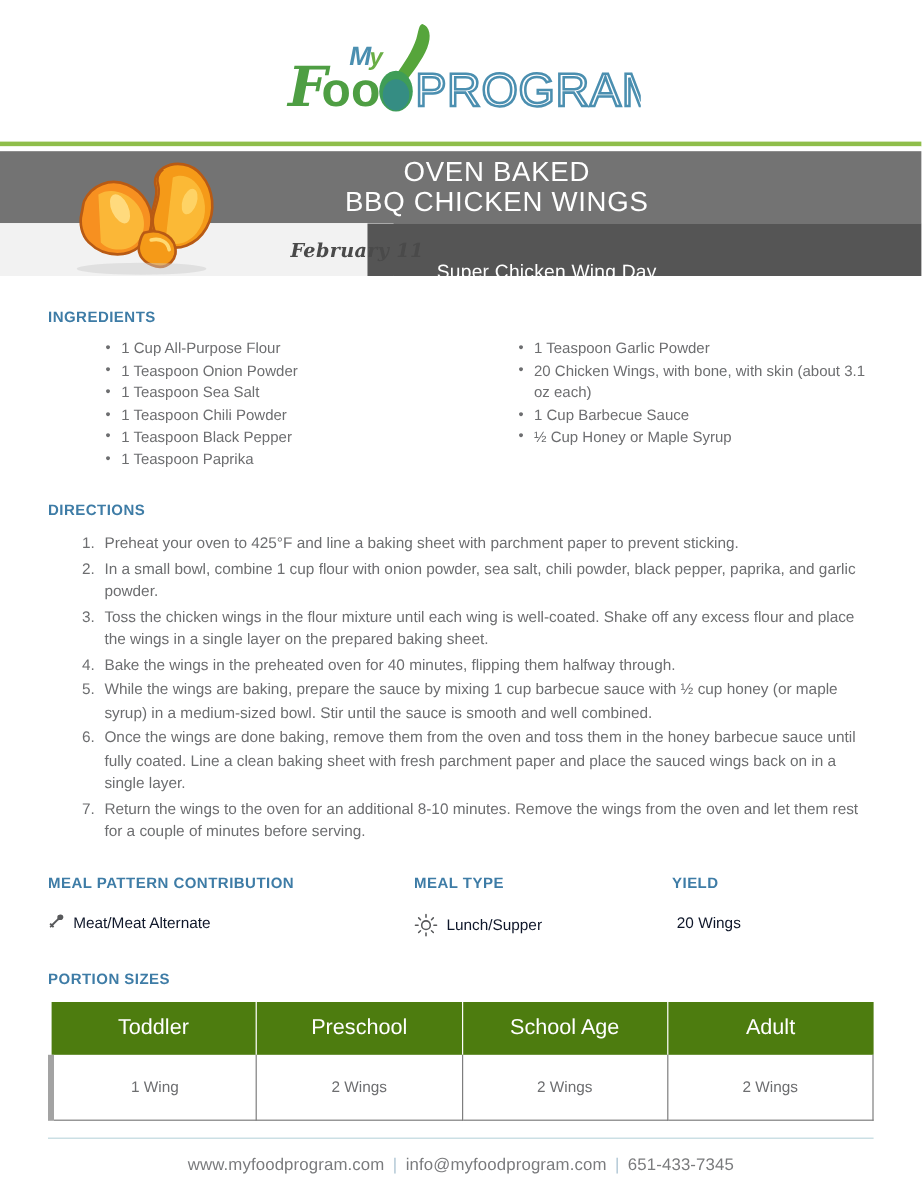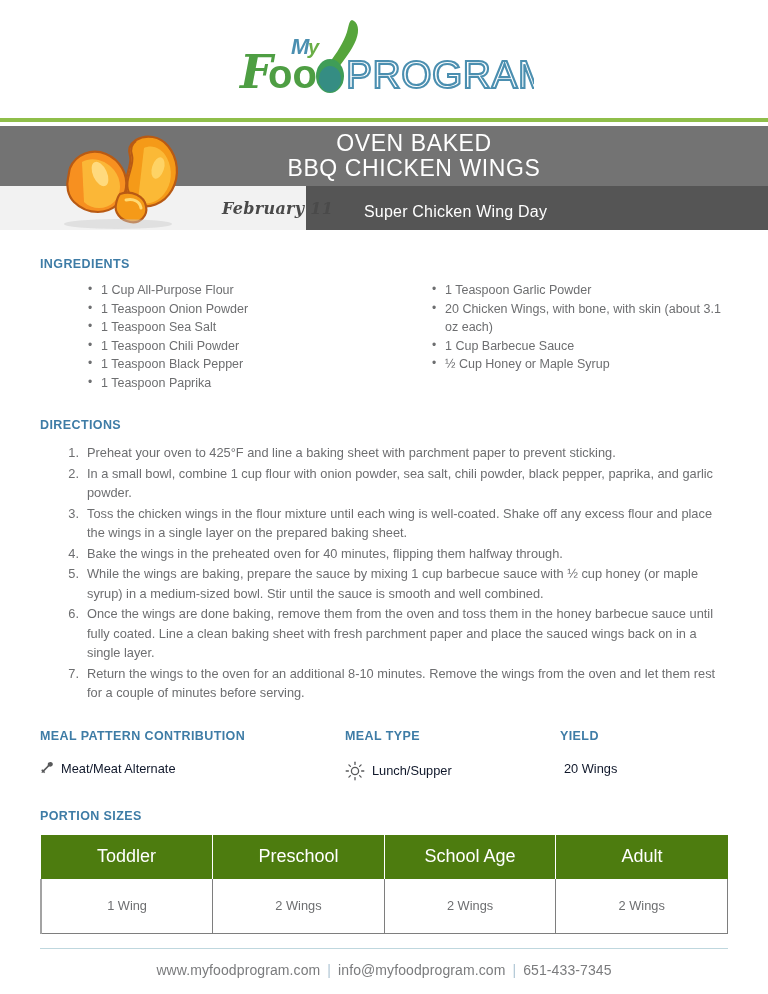--- a/index.html
+++ b/index.html
@@ -58,20 +58,21 @@
   }
   .recipe-title .t-line { display: block; }
 
   
   .occasion-strip {
     position: relative;
     height: 44px;
     background: #F2F2F2;
     display: flex;
     align-items: center;
+    padding-left: 20px;
   }
   .date-chip {
     margin-left: 222px;
     font-family: "DejaVu Serif", serif;
     font-style: italic;
     font-weight: bold;
     font-size: 16px;
     color: #4A4A4A;
     letter-spacing: 0.3px;
     z-index: 3;
@@ -91,21 +92,21 @@
     clip-path: polygon(0 0, 22px 0, 44px 50%, 22px 100%, 0 100%, 0 0);
   }
   .occasion-bg2 {
     position: absolute;
     left: 22px; top: 0; right: 0; bottom: 0;
     background: #555555;
   }
   .occasion-text {
     position: absolute;
     left: 58px;
-    top: 0;
+    top: 16px;
     height: 52px;
     display: flex;
     align-items: center;
     color: #ffffff;
     font-size: 16px;
     letter-spacing: 0.2px;
     z-index: 2;
   }
 
   
@@ -223,21 +224,21 @@
   .portion-table th:first-child { border-left: none; }
   .portion-table th:last-child { border-right: none; }
   .portion-table td {
     height: 55px;
     text-align: center;
     color: #6D6E70;
     font-size: 12.8px;
     border: 1px solid #7E7E7E;
     border-top: none;
   }
-  .portion-table td:first-child { border-left: 2px solid #a3a3a3; }
+  .portion-table td:first-child { border-left: 5px solid #a3a3a3; }
 
   
   .footer-rule {
     margin-top: 14px;
     height: 1px;
     background: #BFD7DE;
     width: 100%;
   }
   .footer {
     height: 42px;

